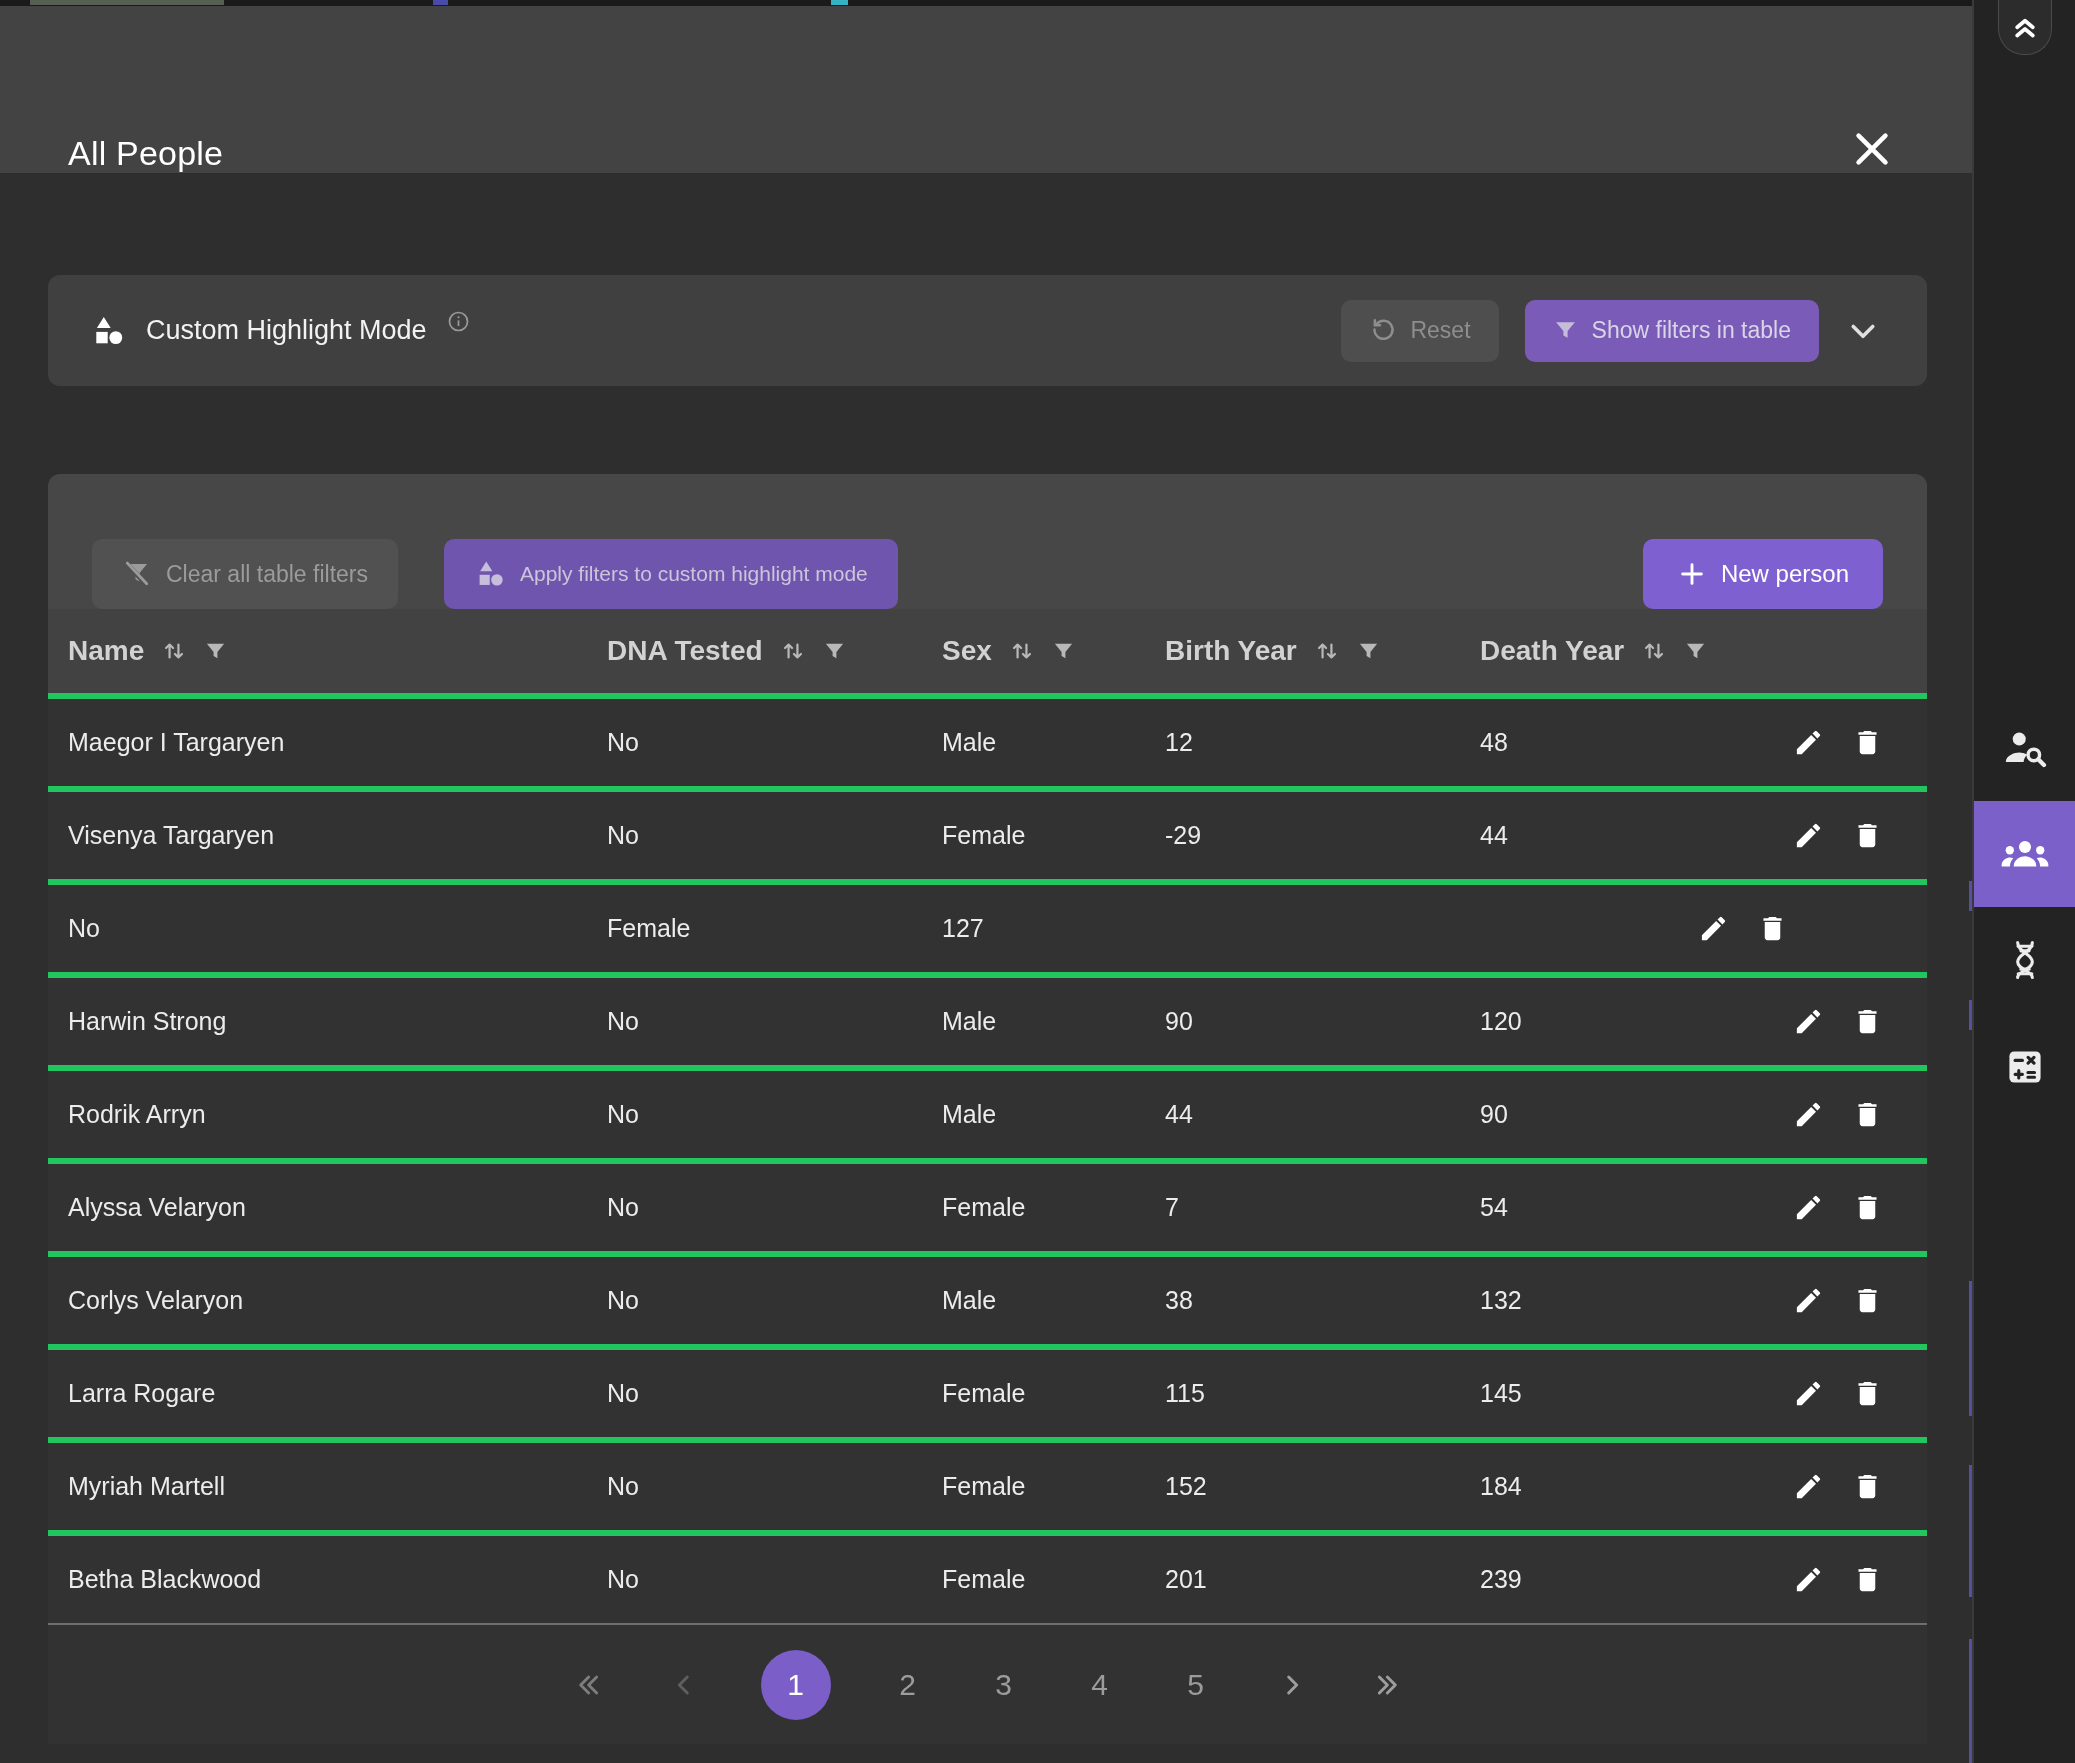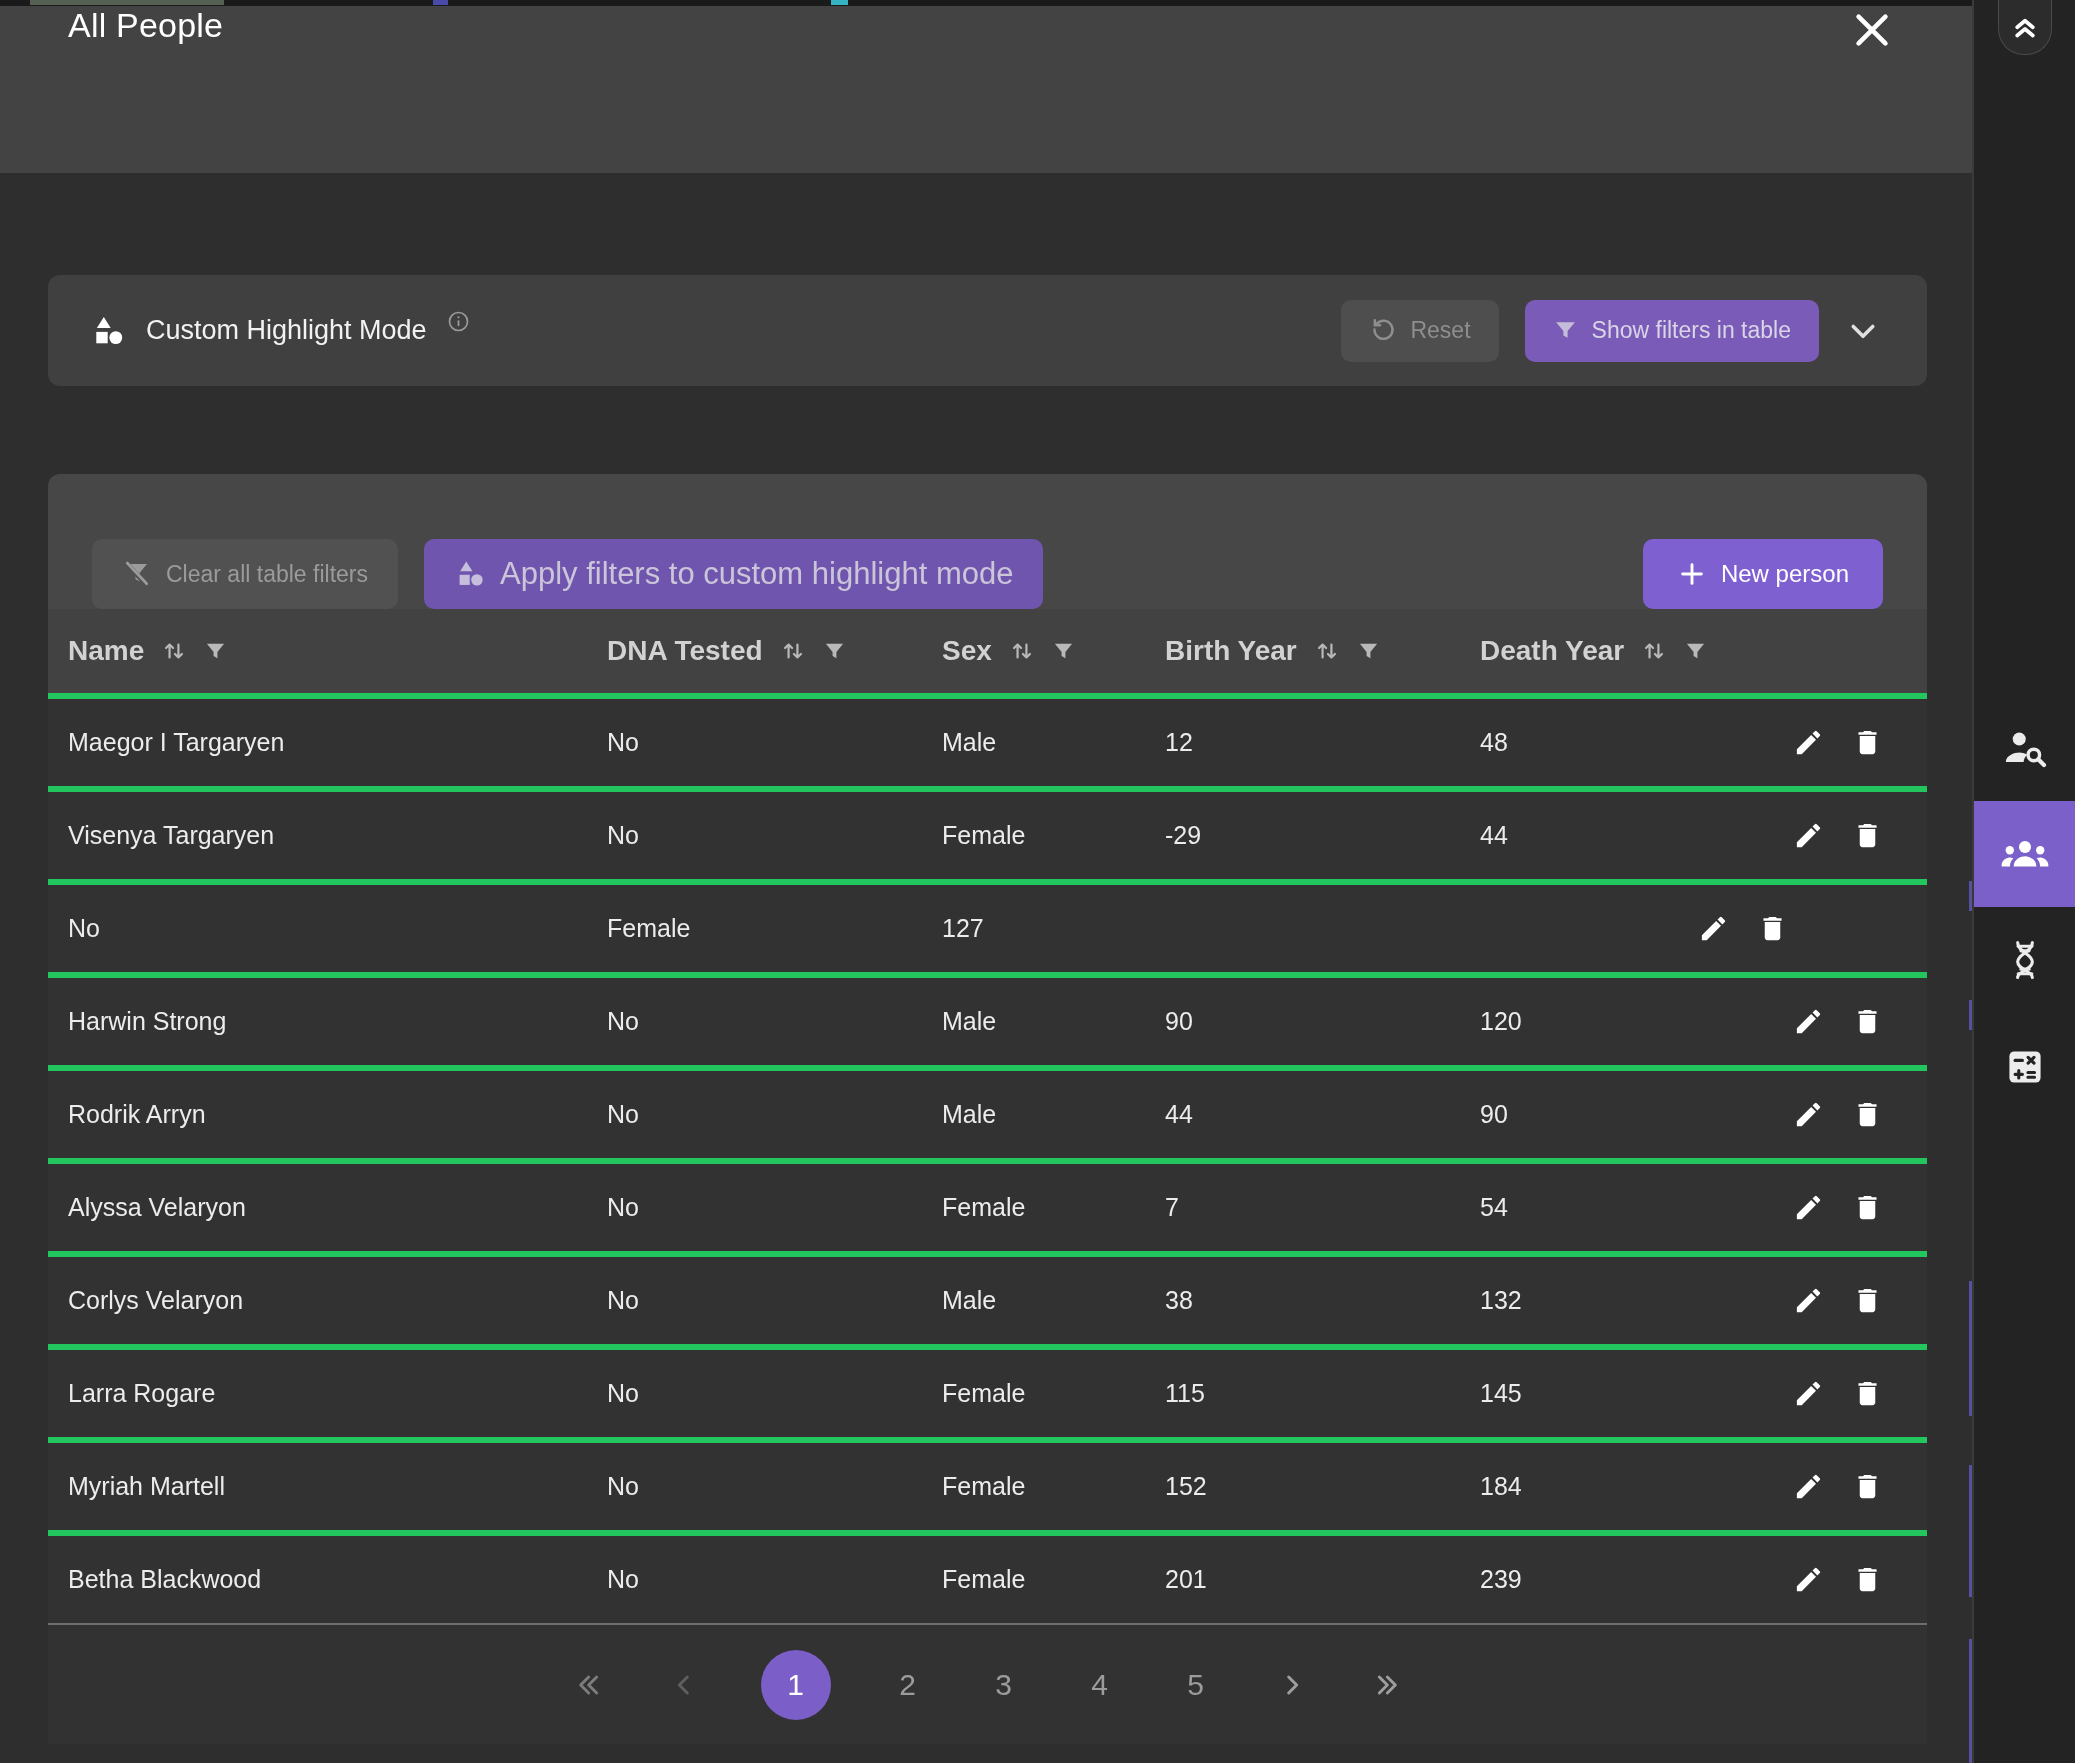--- a/index.html
+++ b/index.html
@@ -13,21 +13,21 @@
   .top-strip { position:absolute; left:0; top:0; width:1972px; height:6px; background:#1a1a1a; }
   .frag { position:absolute; top:0; height:5px; }
   .frag.green  { left:30px;  width:194px; background:#566052; }
   .frag.indigo { left:433px; width:15px;  background:#4a4aa8; }
   .frag.cyan   { left:831px; width:17px;  background:#35b3c3; }
 
   
   .modal { position:absolute; left:0; top:6px; width:1972px; height:1757px; background:#2e2e2e; }
   .modal-header {
     height:167px; background:#434343;
-    display:flex; align-items:flex-start; justify-content:space-between;
+    display:flex; align-items:flex-end; justify-content:space-between;
     padding:0 76px 0 68px; box-sizing:border-box;
   }
   .modal-title { font-size:34px; color:#ffffff; letter-spacing:0.2px; }
   .close-btn { background:none; border:none; cursor:pointer; padding:0; width:48px; height:48px; display:flex; align-items:center; justify-content:center; }
 
   
   .highlight-panel {
     position:absolute; left:48px; top:269px; width:1879px; height:111px;
     background:#404040; border-radius:12px;
     display:flex; align-items:center; padding:0 46px 0 42px; box-sizing:border-box;gap:40px;
@@ -49,21 +49,21 @@
   .table-panel {
     position:absolute; left:48px; top:468px; width:1879px; height:1266px;
     background:#323232; border-radius:12px 12px 0 0;
     box-shadow:0 1px 0 #4a4a4a;
   }
   .table-toolbar {
     height:135px; background:#474747; border-radius:12px 12px 0 0;
     display:flex; align-items:flex-end; gap:26px; padding:0 44px; box-sizing:border-box;
   }
   .btn-clear { height:70px; padding:0 30px; background:#515151; color:#9b9b9b; font-size:23px; }
-  .btn-apply { height:70px; padding:0 30px; background:#7055ae; color:#cbc5da; font-size:31px; }
+  .btn-apply { height:70px; padding:0 30px; background:#7055ae; color:#cbc5da; font-size:21px;margin-left:20px; }
   .btn-new   { height:70px; padding:0 34px; background:#7e60d0; color:#ffffff; font-size:24px; margin-left:auto; }
 
   .thead {
     height:84px; background:#424242;
     display:grid; grid-template-columns:539px 335px 223px 315px 308px 1fr;
     align-items:center; padding:0 44px 0 20px; box-sizing:border-box;
   }
   .th { display:flex; align-items:center; gap:16px; color:#d2d2d2; font-weight:bold; font-size:28px; cursor:pointer; }
   .th .icn { color:#b8b8b8; display:flex; }
 

